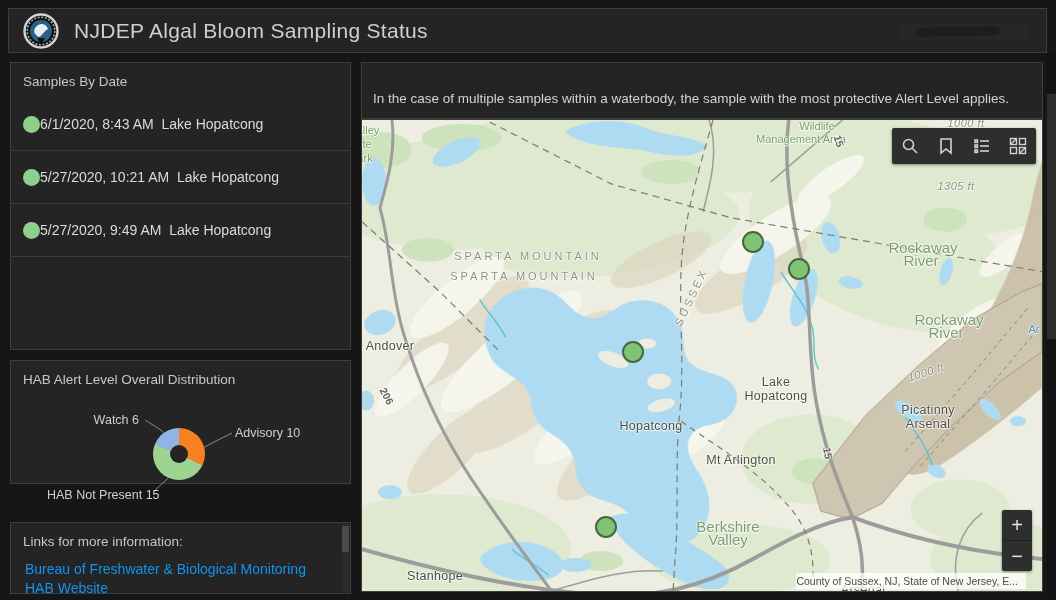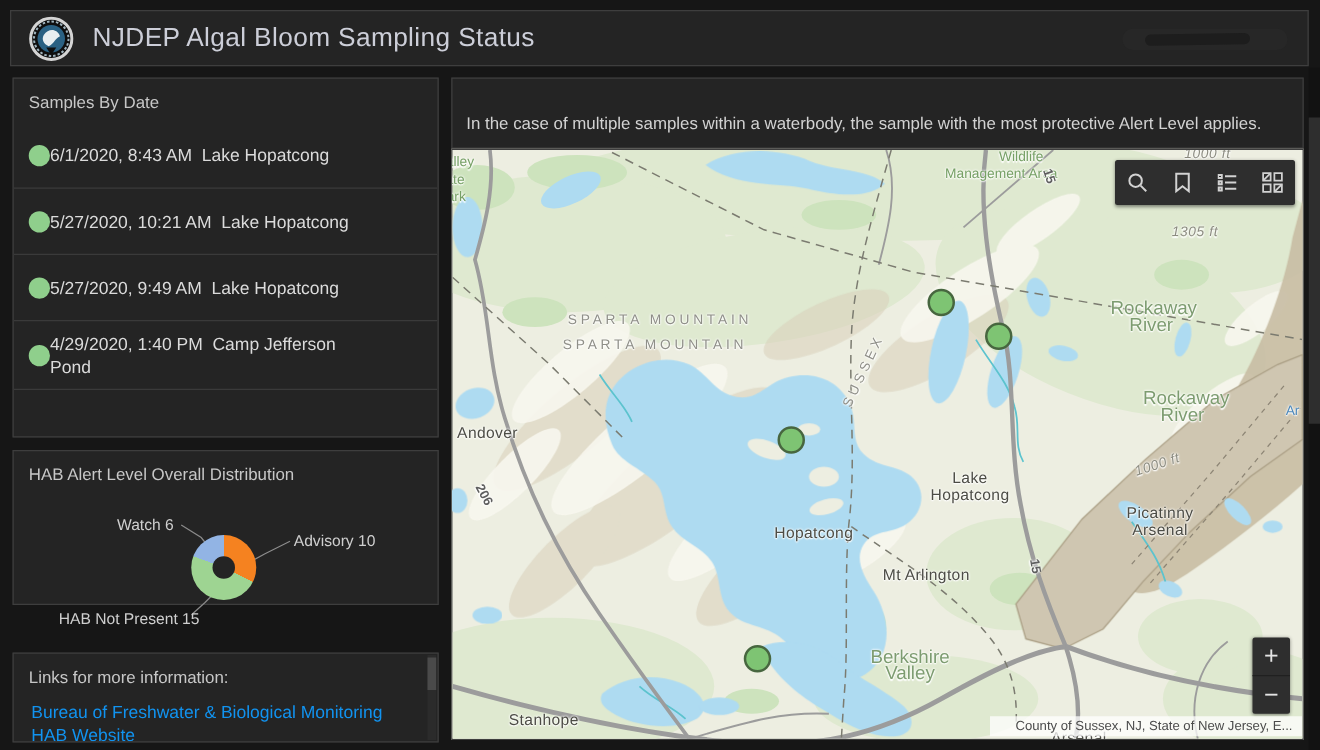--- a/index.html
+++ b/index.html
@@ -57,22 +57,22 @@
   .marker{position:absolute;width:18px;height:18px;border-radius:50%;background:#7ec473;
           border:2.5px solid #47663f;transform:translate(-50%,-50%);z-index:5}
 
   .map-toolbar{position:absolute;top:8px;right:6px;width:144px;height:36px;background:#2e2e2e;border-radius:2px;
                display:flex;align-items:center;justify-content:space-around;box-shadow:0 1px 3px rgba(0,0,0,.45);z-index:6}
   .tbtn{width:30px;height:30px;display:flex;align-items:center;justify-content:center}
   .zoomctl{position:absolute;right:10px;bottom:20px;width:30px;background:#2e2e2e;border-radius:2px;z-index:6;
            box-shadow:0 1px 3px rgba(0,0,0,.45)}
   .zbtn{width:30px;height:30px;color:#e3e3e3;font-size:20px;display:flex;align-items:center;justify-content:center}
   .zbtn + .zbtn{border-top:1px solid #202020}
-  .attribution{position:absolute;right:0;bottom:2px;background:rgba(255,255,255,.74);color:#4b4b4b;
-               font-size:10.5px;padding:2px 8px 2px 20px;z-index:6}
+  .attribution{position:absolute;right:16px;bottom:2px;background:rgba(255,255,255,.74);color:#4b4b4b;
+               font-size:10.5px;padding:2px 8px 2px 0;z-index:6}
 
   .page-scrollbar{position:absolute;right:0;top:54px;width:9px;height:546px;background:#121212}
   .page-scrollbar i{display:block;width:9px;height:245px;margin-top:40px;background:#2e2e2e}
 </style>
 </head>
 <body>
 
 <div class="panel" id="header">
   <span style="width:36px;height:36px;display:block">
     <svg width="36" height="36" viewBox="-18 -18 36 36">
@@ -96,24 +96,20 @@
         <span class="dot" style="background: rgb(143, 207, 140);"></span>
         <span class="rowtext">6/1/2020, 8:43 AM  Lake Hopatcong</span>
       </div>
       <div class="row">
         <span class="dot" style="background: rgb(143, 207, 140);"></span>
         <span class="rowtext">5/27/2020, 10:21 AM  Lake Hopatcong</span>
       </div>
       <div class="row">
         <span class="dot" style="background: rgb(143, 207, 140);"></span>
         <span class="rowtext">5/27/2020, 9:49 AM  Lake Hopatcong</span>
-      </div>
-      <div class="row">
-        <span class="dot" style="background: rgb(143, 207, 140);"></span>
-        <span class="rowtext">4/29/2020, 1:40 PM  Camp Jefferson Pond</span>
       </div>
       <div class="row-empty"></div>
     </div>
 </div>
 
 <div class="panel" id="hab">
   <div class="panel-title">HAB Alert Level Overall Distribution</div>
   <div class="chart-layer">
     <svg class="callouts" width="341" height="152">
       <polyline points="134,59 150,69 157,78" fill="none" stroke="#8a8a8a" stroke-width="1"></polyline>

